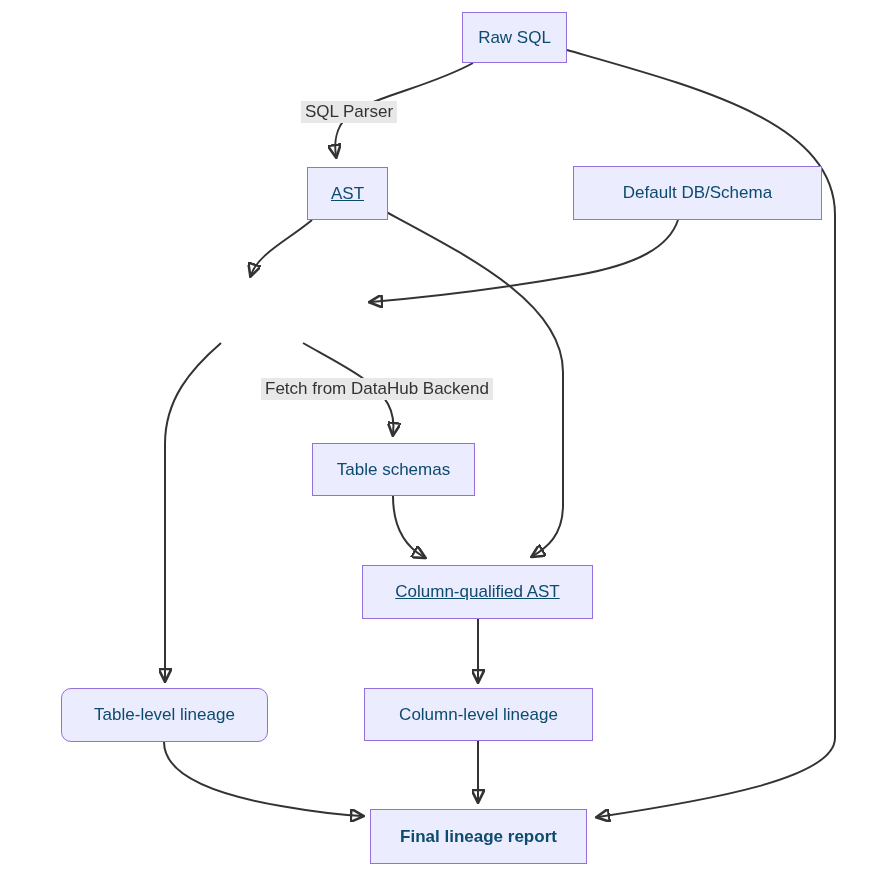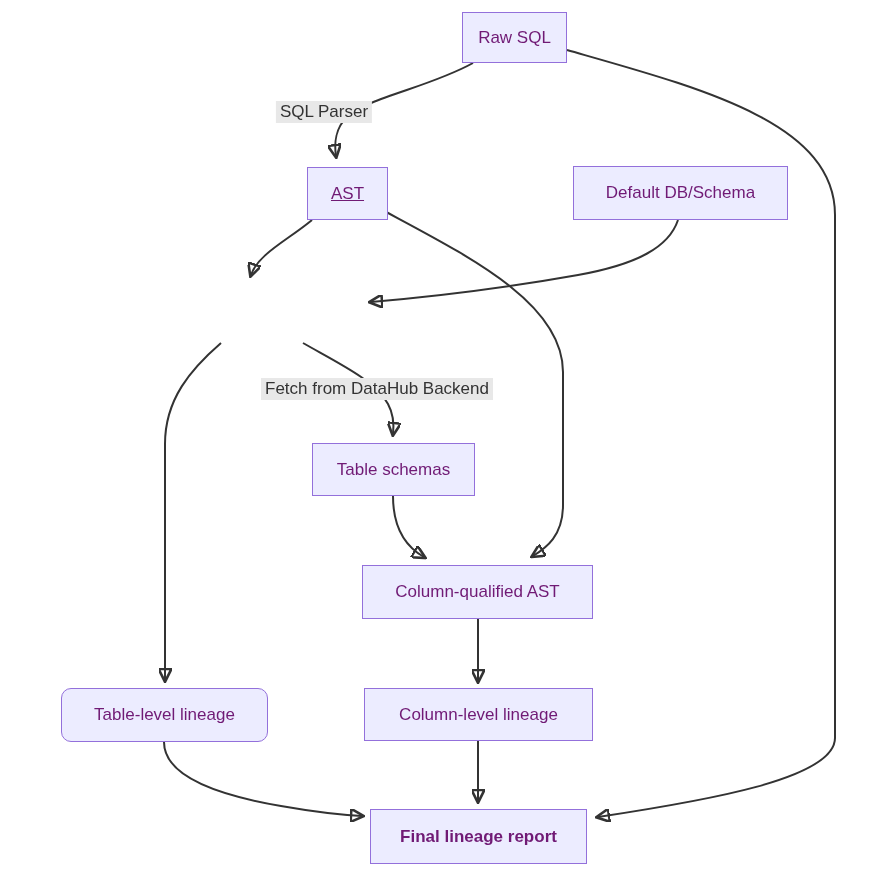--- a/index.html
+++ b/index.html
@@ -25,21 +25,21 @@
   .edges-layer path {
     fill: none;
     stroke: #333333;
     stroke-width: 2px;
   }
   .node {
     position: absolute;
     box-sizing: border-box;
     background: #ECECFF;
     border: 1px solid #9370DB;
-    color: #701a75;
+    color: #0c4a6e;
     font-size: 17px;
     display: flex;
     align-items: center;
     justify-content: center;
     text-align: center;
     white-space: nowrap;
   }
   .edge-label {
     position: absolute;
     transform: translate(-50%, -50%);
@@ -71,30 +71,30 @@
     <path d="M393,496 C393,521 401,544 424,557" marker-end="url(#arrow)"></path>
     <path d="M478,619 L478,681" marker-end="url(#arrow)"></path>
     <path d="M164,742 C164,774 211,794 281,806 C315,812 344,815 362,816" marker-end="url(#arrow)"></path>
     <path d="M478,741 L478,801" marker-end="url(#arrow)"></path>
   </svg>
 
   <div class="node" style="left:462px; top:12px; width:105px; height:51px;">Raw SQL</div>
 
   <div class="node" style="left:307px; top:167px; width:81px; height:53px;text-decoration:underline;">AST</div>
 
-  <div class="node" style="left:573px; top:166px; width:215px; height:54px;">Default DB/Schema</div>
+  <div class="node" style="left:573px; top:166px; width:249px; height:54px;">Default DB/Schema</div>
 
 
   <div class="node" style="left:312px; top:443px; width:163px; height:53px;">Table schemas</div>
 
-  <div class="node" style="left:362px; top:565px; width:231px; height:54px;">Column-qualified AST</div>
+  <div class="node" style="left:362px; top:565px; width:231px; height:54px;text-decoration:underline;">Column-qualified AST</div>
 
   <div class="node" style="left:61px; top:688px; width:207px; height:54px;border-radius:10px;">Table-level lineage</div>
 
   <div class="node" style="left:364px; top:688px; width:229px; height:53px;">Column-level lineage</div>
 
   <div class="node" style="left:370px; top:809px; width:217px; height:55px;font-weight:bold;">Final lineage report</div>
 
-  <div class="edge-label" style="left:324px; top:112px;">SQL Parser</div>
+  <div class="edge-label" style="left:349px; top:112px;">SQL Parser</div>
 
   <div class="edge-label" style="left:377px; top:389px;">Fetch from DataHub Backend</div>
 
 </div>
 
 </body></html>

